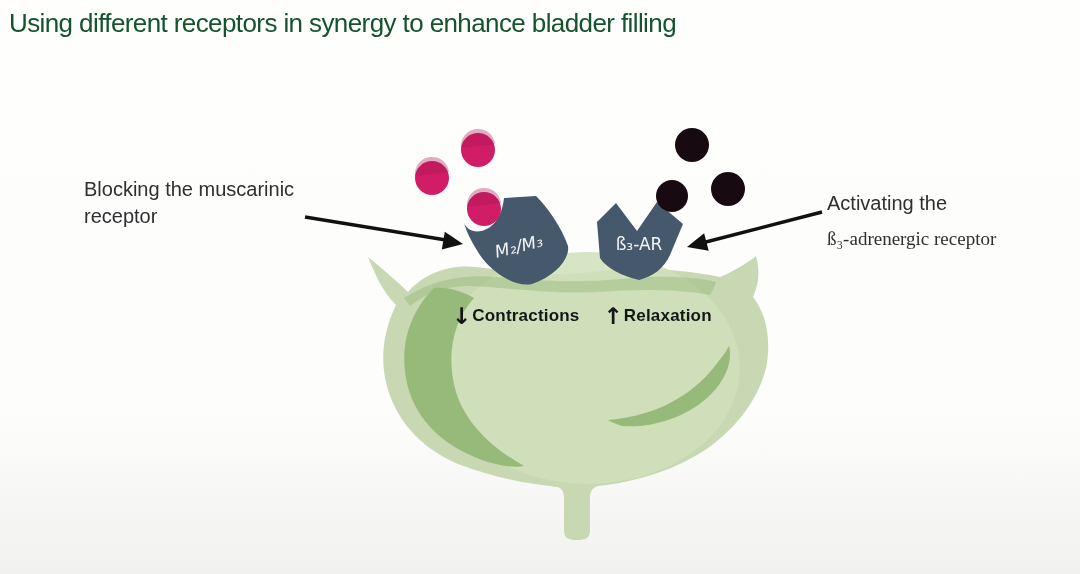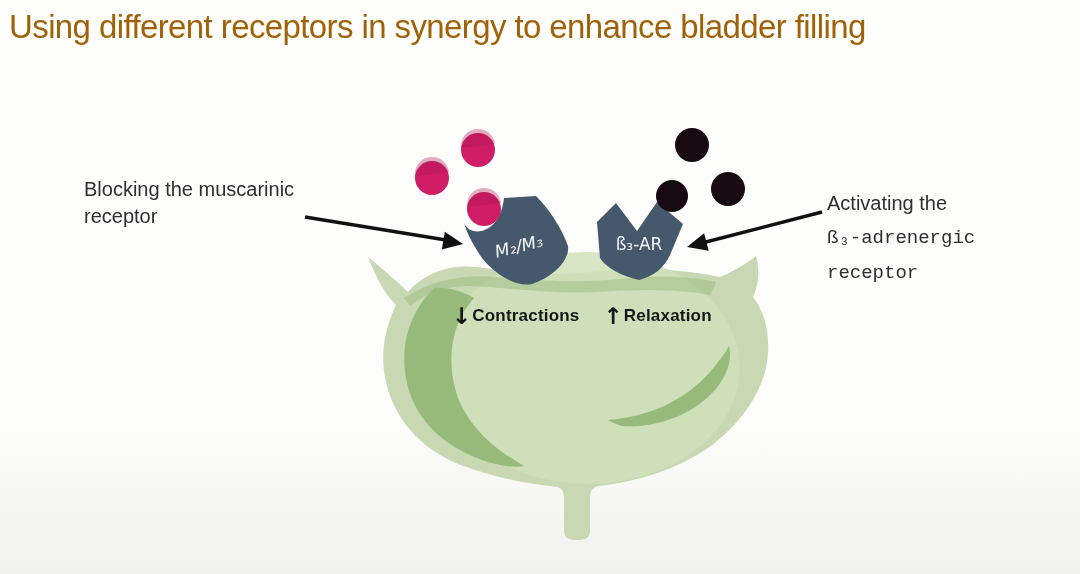--- a/index.html
+++ b/index.html
@@ -4,31 +4,31 @@
 <style>
   html, body { margin: 0; padding: 0; }
   body {
     width: 1080px; height: 574px;
     position: relative; overflow: hidden;
     background: linear-gradient(180deg, #fefefd 0%, #fdfdfb 72%, #f1f2ef 100%);
     font-family: "Liberation Sans", "DejaVu Sans", sans-serif;
   }
   .slide-title {
     position: absolute; left: 9px; top: 8px;
-    font-size: 33px; font-weight: 300; letter-spacing: -0.6px;
-    color: #a16207; white-space: nowrap;
+    font-size: 26px; font-weight: 300; letter-spacing: -0.6px;
+    color: #14532d; white-space: nowrap;
   }
   .diagram-svg { position: absolute; left: 0; top: 0; z-index: 1; }
   .annotation {
     position: absolute; z-index: 2;
     color: #2e2f30; font-size: 20px; line-height: 27px;
   }
   .annotation-left { left: 84px; top: 176px; width: 250px; }
   .annotation-right { left: 827px; top: 186px; width: 245px; line-height: 35px; }
-  .annotation-right .line2 { font-family: Liberation Mono, monospace; font-size: 19px; }
+  .annotation-right .line2 { font-family: Liberation Serif, serif; font-size: 19px; }
   .bladder-caption {
     position: absolute; z-index: 2; left: 452px; top: 302px;
     display: flex; align-items: center; color: #161616;
   }
   .caption-arrow { font-size: 23px; font-weight: 700; line-height: 28px; font-family: "DejaVu Sans", sans-serif; }
   .caption-word { font-size: 17px; font-weight: 700; letter-spacing: 0.2px; margin-left: 1px; line-height: 28px; }
   .caption-gap { width: 24px; }
   .receptor-label {
     fill: #f3f5f7; font-size: 17px;
     font-family: "DejaVu Sans", sans-serif;

